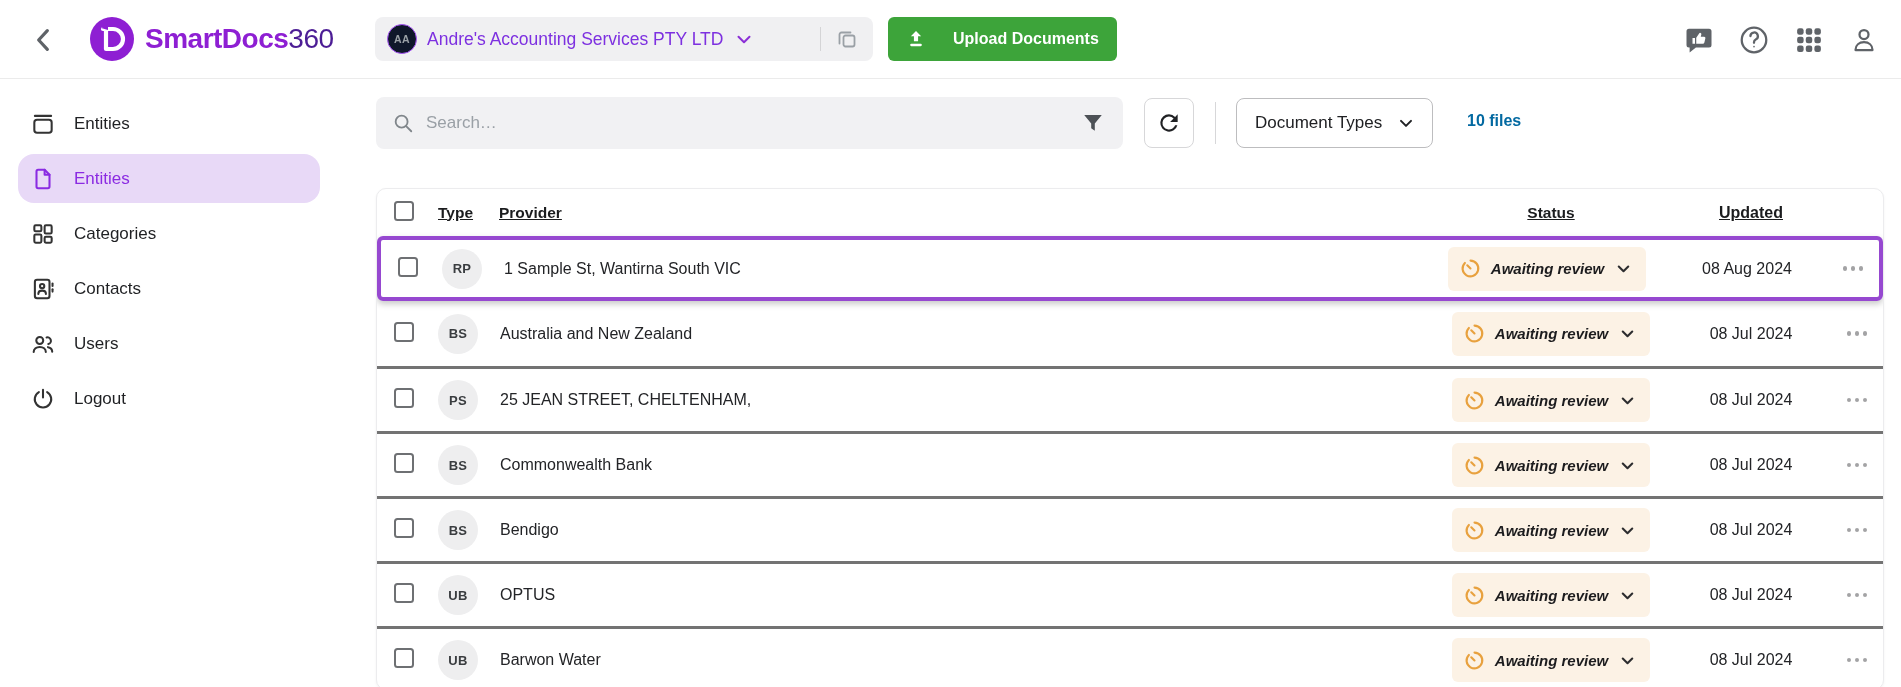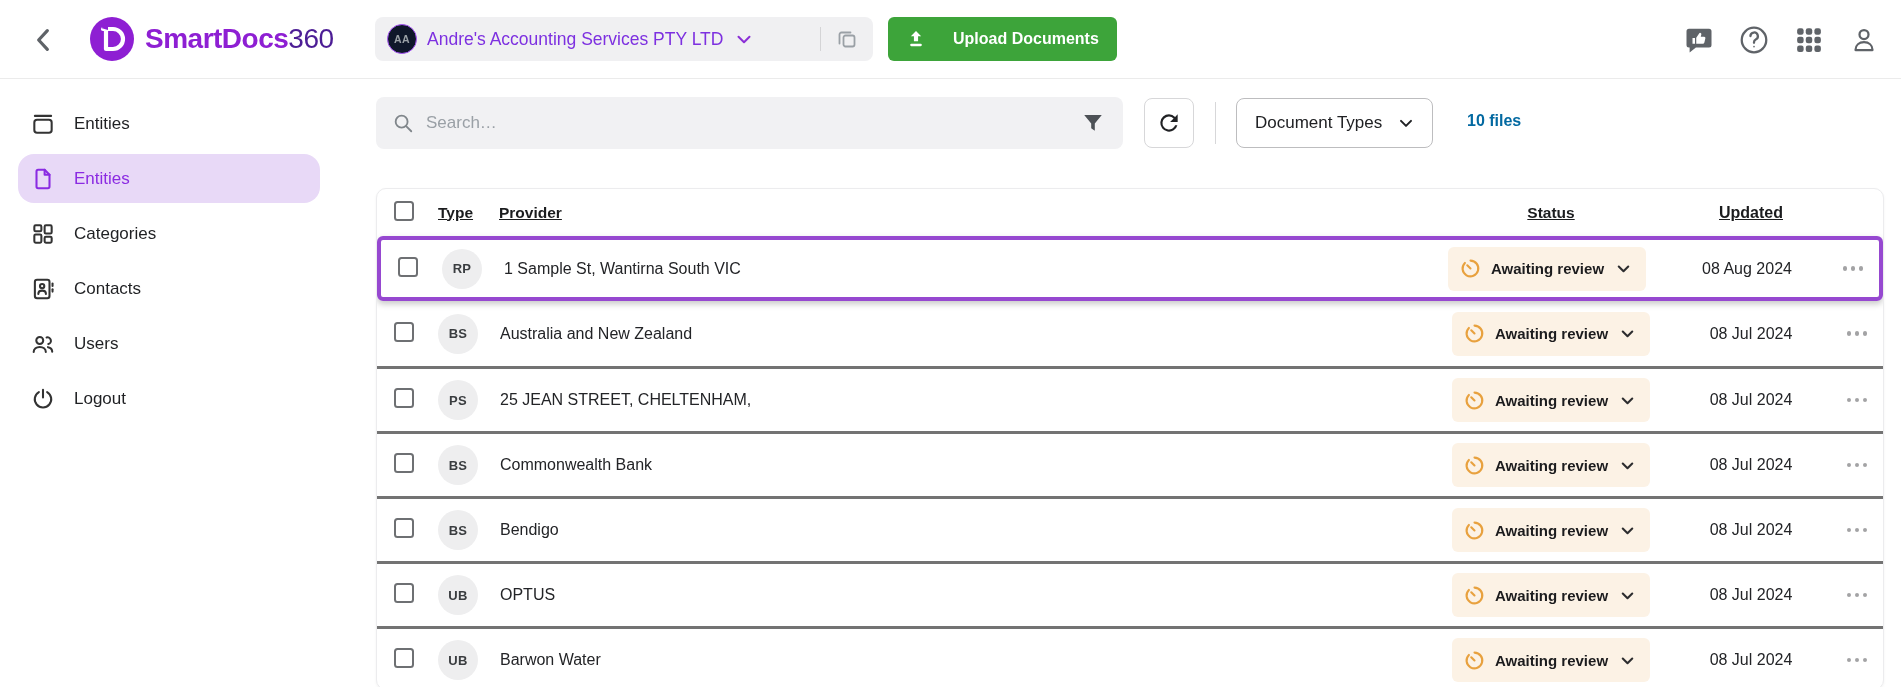--- a/index.html
+++ b/index.html
@@ -74,21 +74,21 @@
   .cb { appearance:none; -webkit-appearance:none; width:20px; height:20px; border:2px solid #6e7073;
     border-radius:3.5px; background:#fff; cursor:pointer; margin-left:17px; }
   .c-type { display:flex; }
   .col-type { padding-left:3px; }
   .col-status, .c-status { justify-self:center; text-align:center; }
   .col-updated, .c-date { justify-self:center; text-align:center; font-size:16px; }
   .badge { width:40px; height:40px; border-radius:50%; background:#eeeeef; margin-left:3px;
     display:flex; align-items:center; justify-content:center; font-size:13px; font-weight:bold; color:#3a3d40; letter-spacing:.3px; }
   .c-provider { font-size:16px; padding-left:1px; }
   .status-pill { height:44px; padding:0 13px 0 12px; background:#fcf2e5; border:none; border-radius:6px;
-    display:flex; align-items:center; gap:10px; cursor:pointer; font-family:inherit; }
+    display:flex; align-items:center; gap:10px; cursor:pointer; font-family:inherit;font-style:italic; }
   .status-pill .status-label { font-size:15px; font-weight:bold; color:#1c1c1e; }
   .dots { background:none; border:none; cursor:pointer; display:flex; gap:3.5px; padding:6px 4px; }
   .dots i { width:4.5px; height:4.5px; border-radius:50%; background:#a3a3a5; }
   .c-actions { display:flex; justify-content:center; }
 </style>
 </head>
 <body>
 
 <header class="app-header">
   <button class="back-btn">

